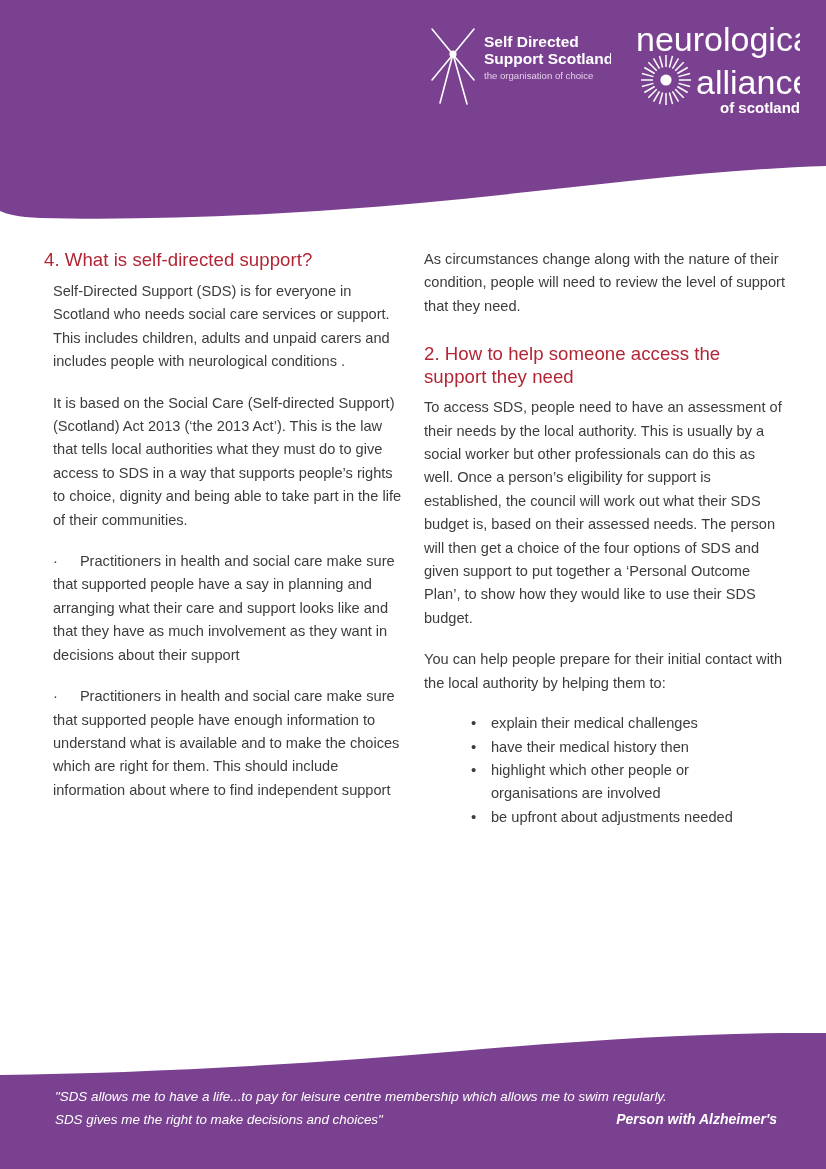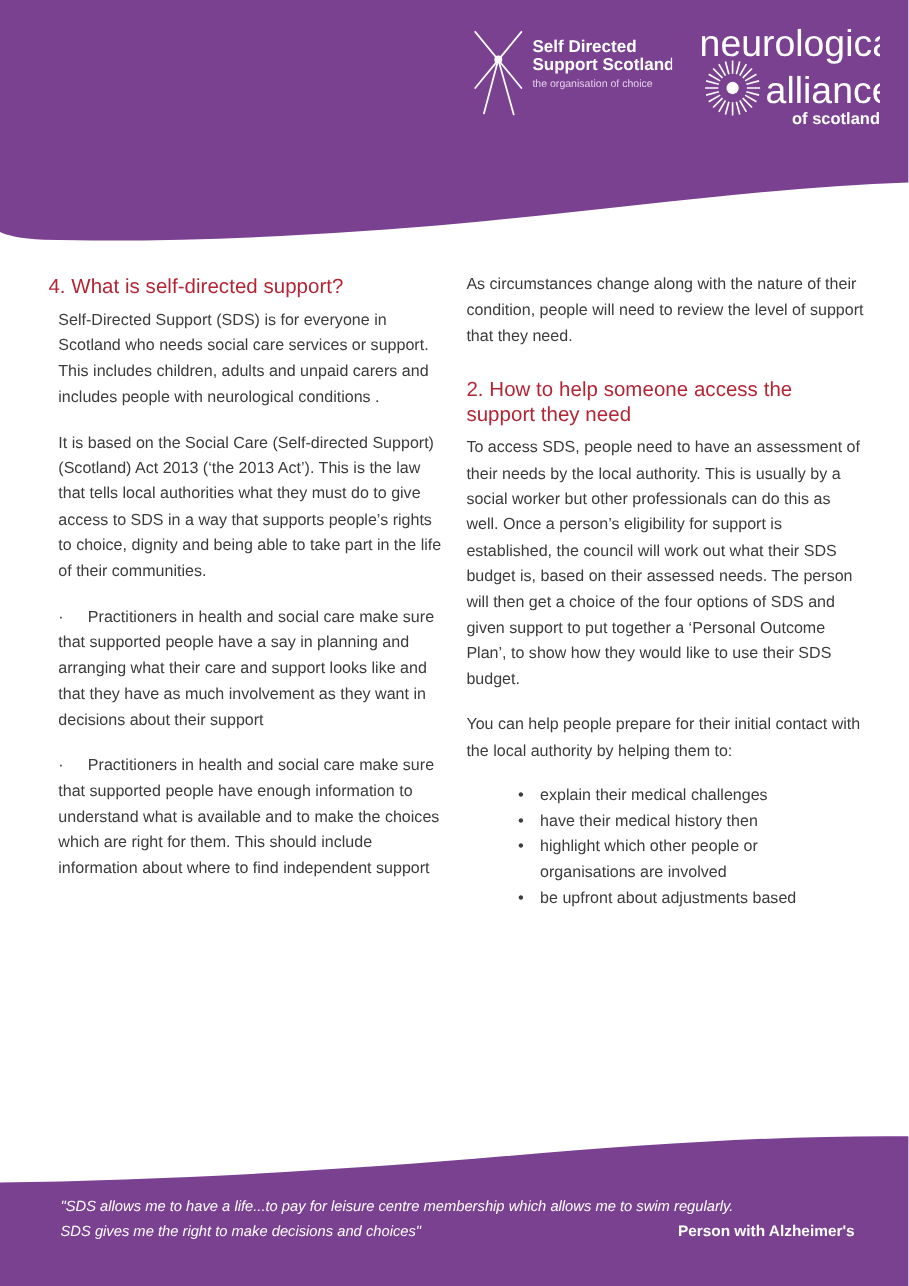--- a/index.html
+++ b/index.html
@@ -164,20 +164,21 @@
     white-space: nowrap;
   }
   .quote-row2 {
     display: flex;
     justify-content: space-between;
     align-items: baseline;
     width: 722px;
   }
   .quote-attrib {
     color: #ffffff;
+    font-style: italic;
     font-weight: 700;
     font-size: 14px;
     line-height: 22px;
     white-space: nowrap;
   }
 </style>
 </head>
 <body>
 
 <div id="header-band">
@@ -265,21 +266,21 @@
     <h2 class="section-heading second">2.  How to help someone access the support they need</h2>
 
     <p class="body-text">To access SDS, people need to have an assessment of their needs by the local authority. This is usually by a social worker but other professionals can do this as well. Once a person’s eligibility for support is established, the council will work out what their SDS budget is, based on their assessed needs. The person will then get a choice of the four options of SDS and given support to put together a ‘Personal Outcome Plan’, to show how they would like to use their SDS budget.</p>
 
     <p class="body-text tight">You can help people prepare for their initial contact with the local authority by helping them to:</p>
 
     <ul class="bullets">
       <li>explain their medical challenges</li>
       <li>have their medical history then</li>
       <li>highlight which other people or organisations are involved</li>
-      <li>be upfront about adjustments based</li>
+      <li>be upfront about adjustments needed</li>
     </ul>
   </div>
 </div>
 
 <div id="footer-band">
   <svg class="wave" viewBox="0 0 826 140" preserveAspectRatio="none">
     <path d="M0,46 C140,44 300,36 460,22
              C600,10 720,3 826,4
              L826,140 L0,140 Z" fill="#7b4191"></path>
   </svg>

